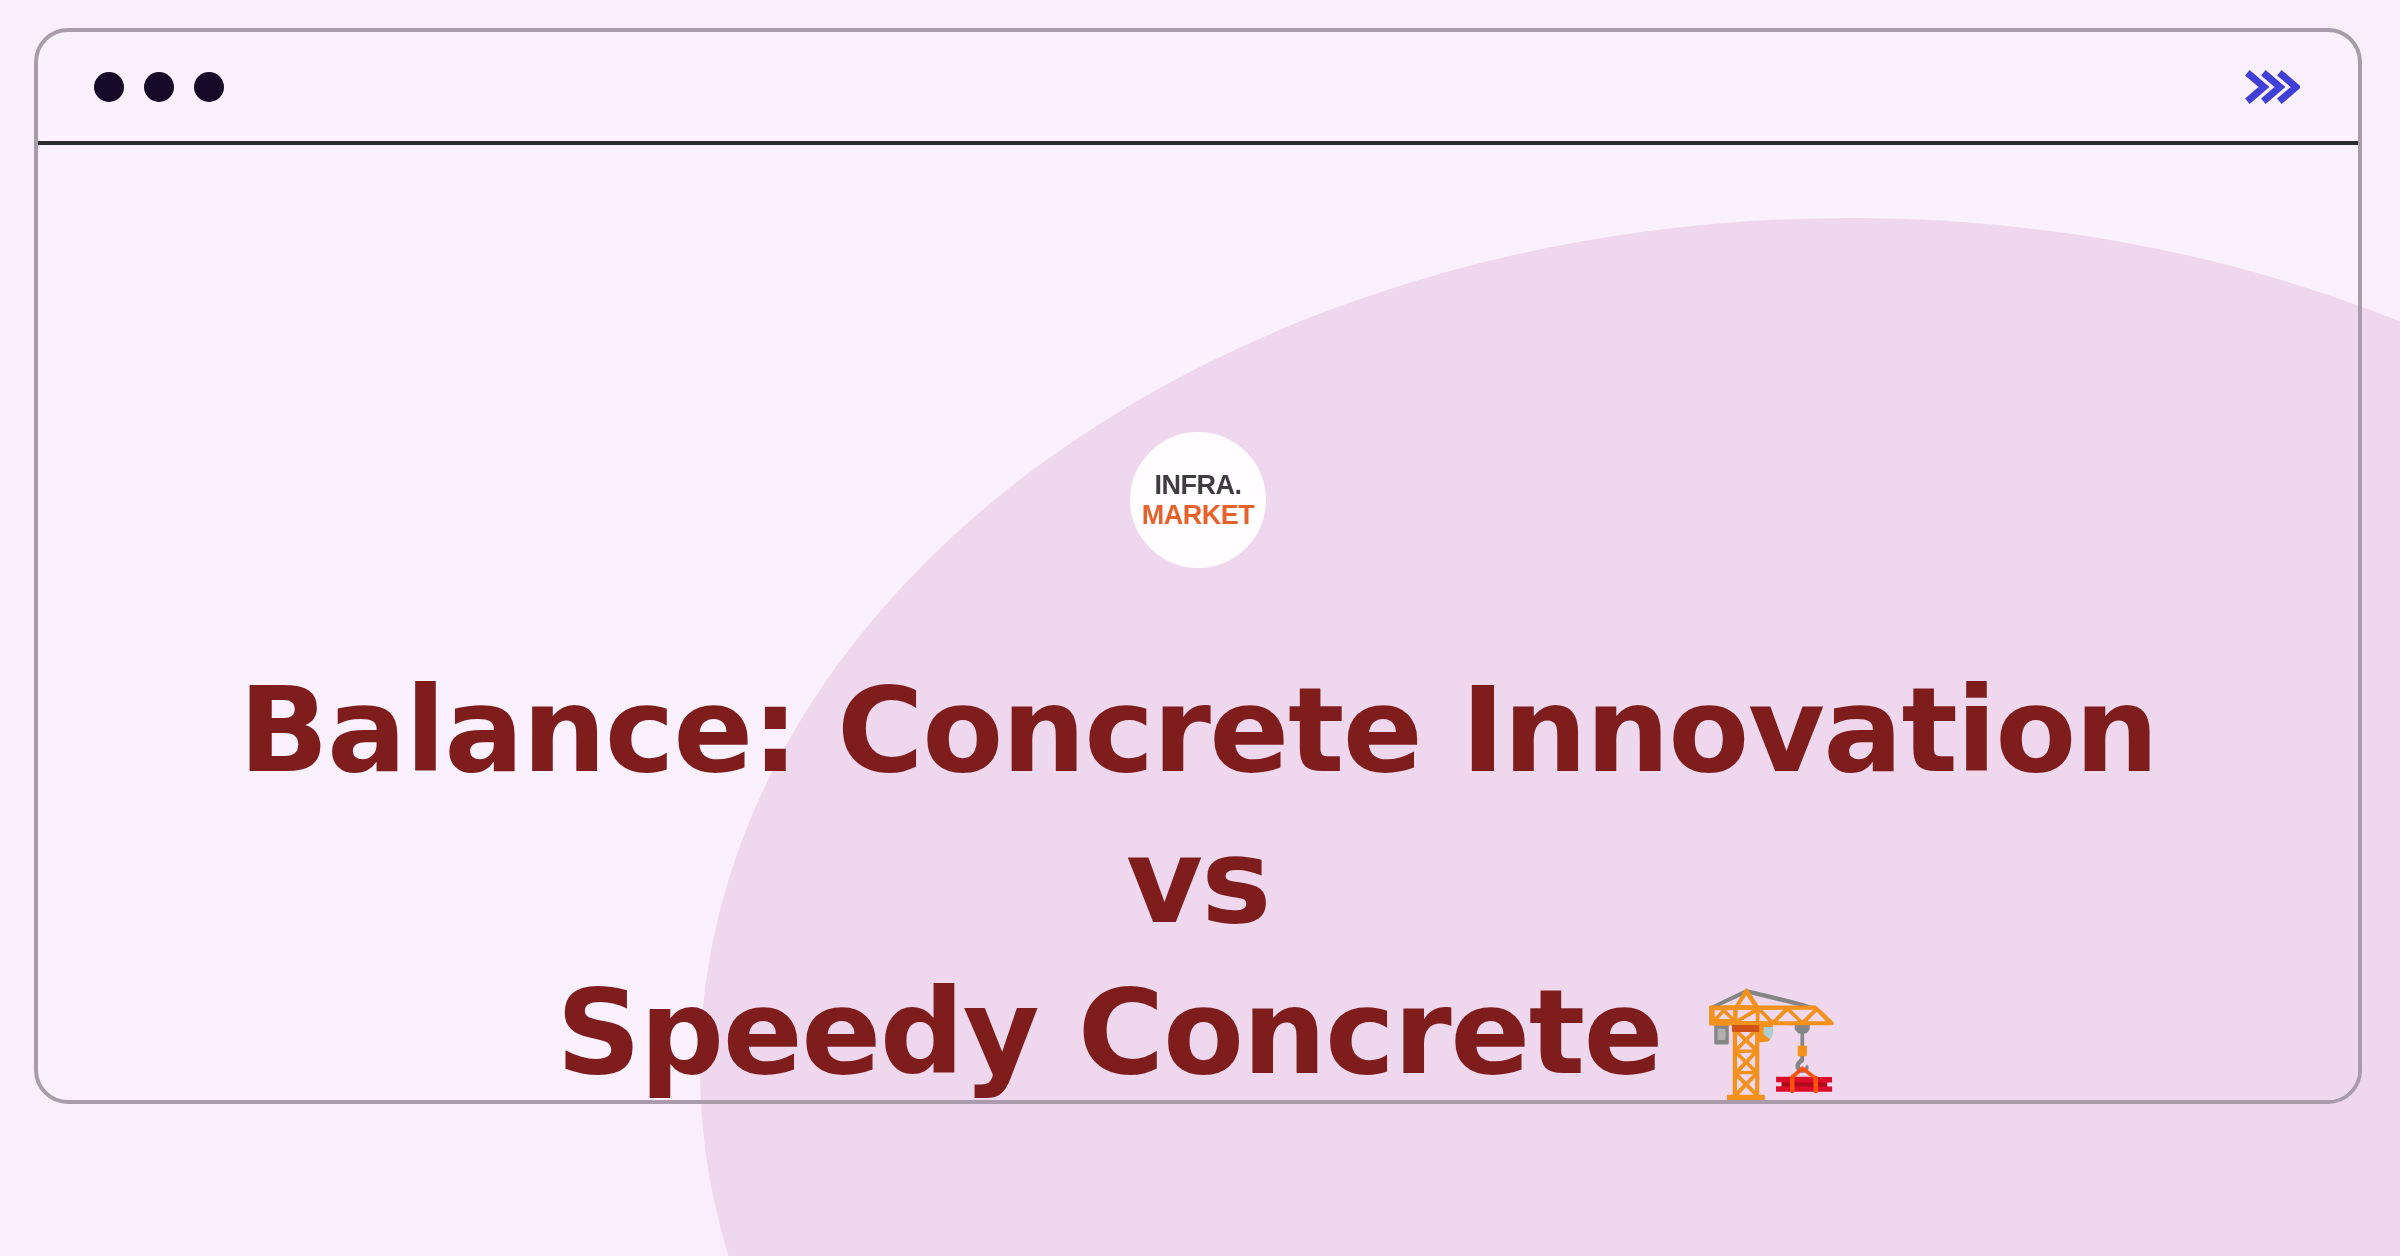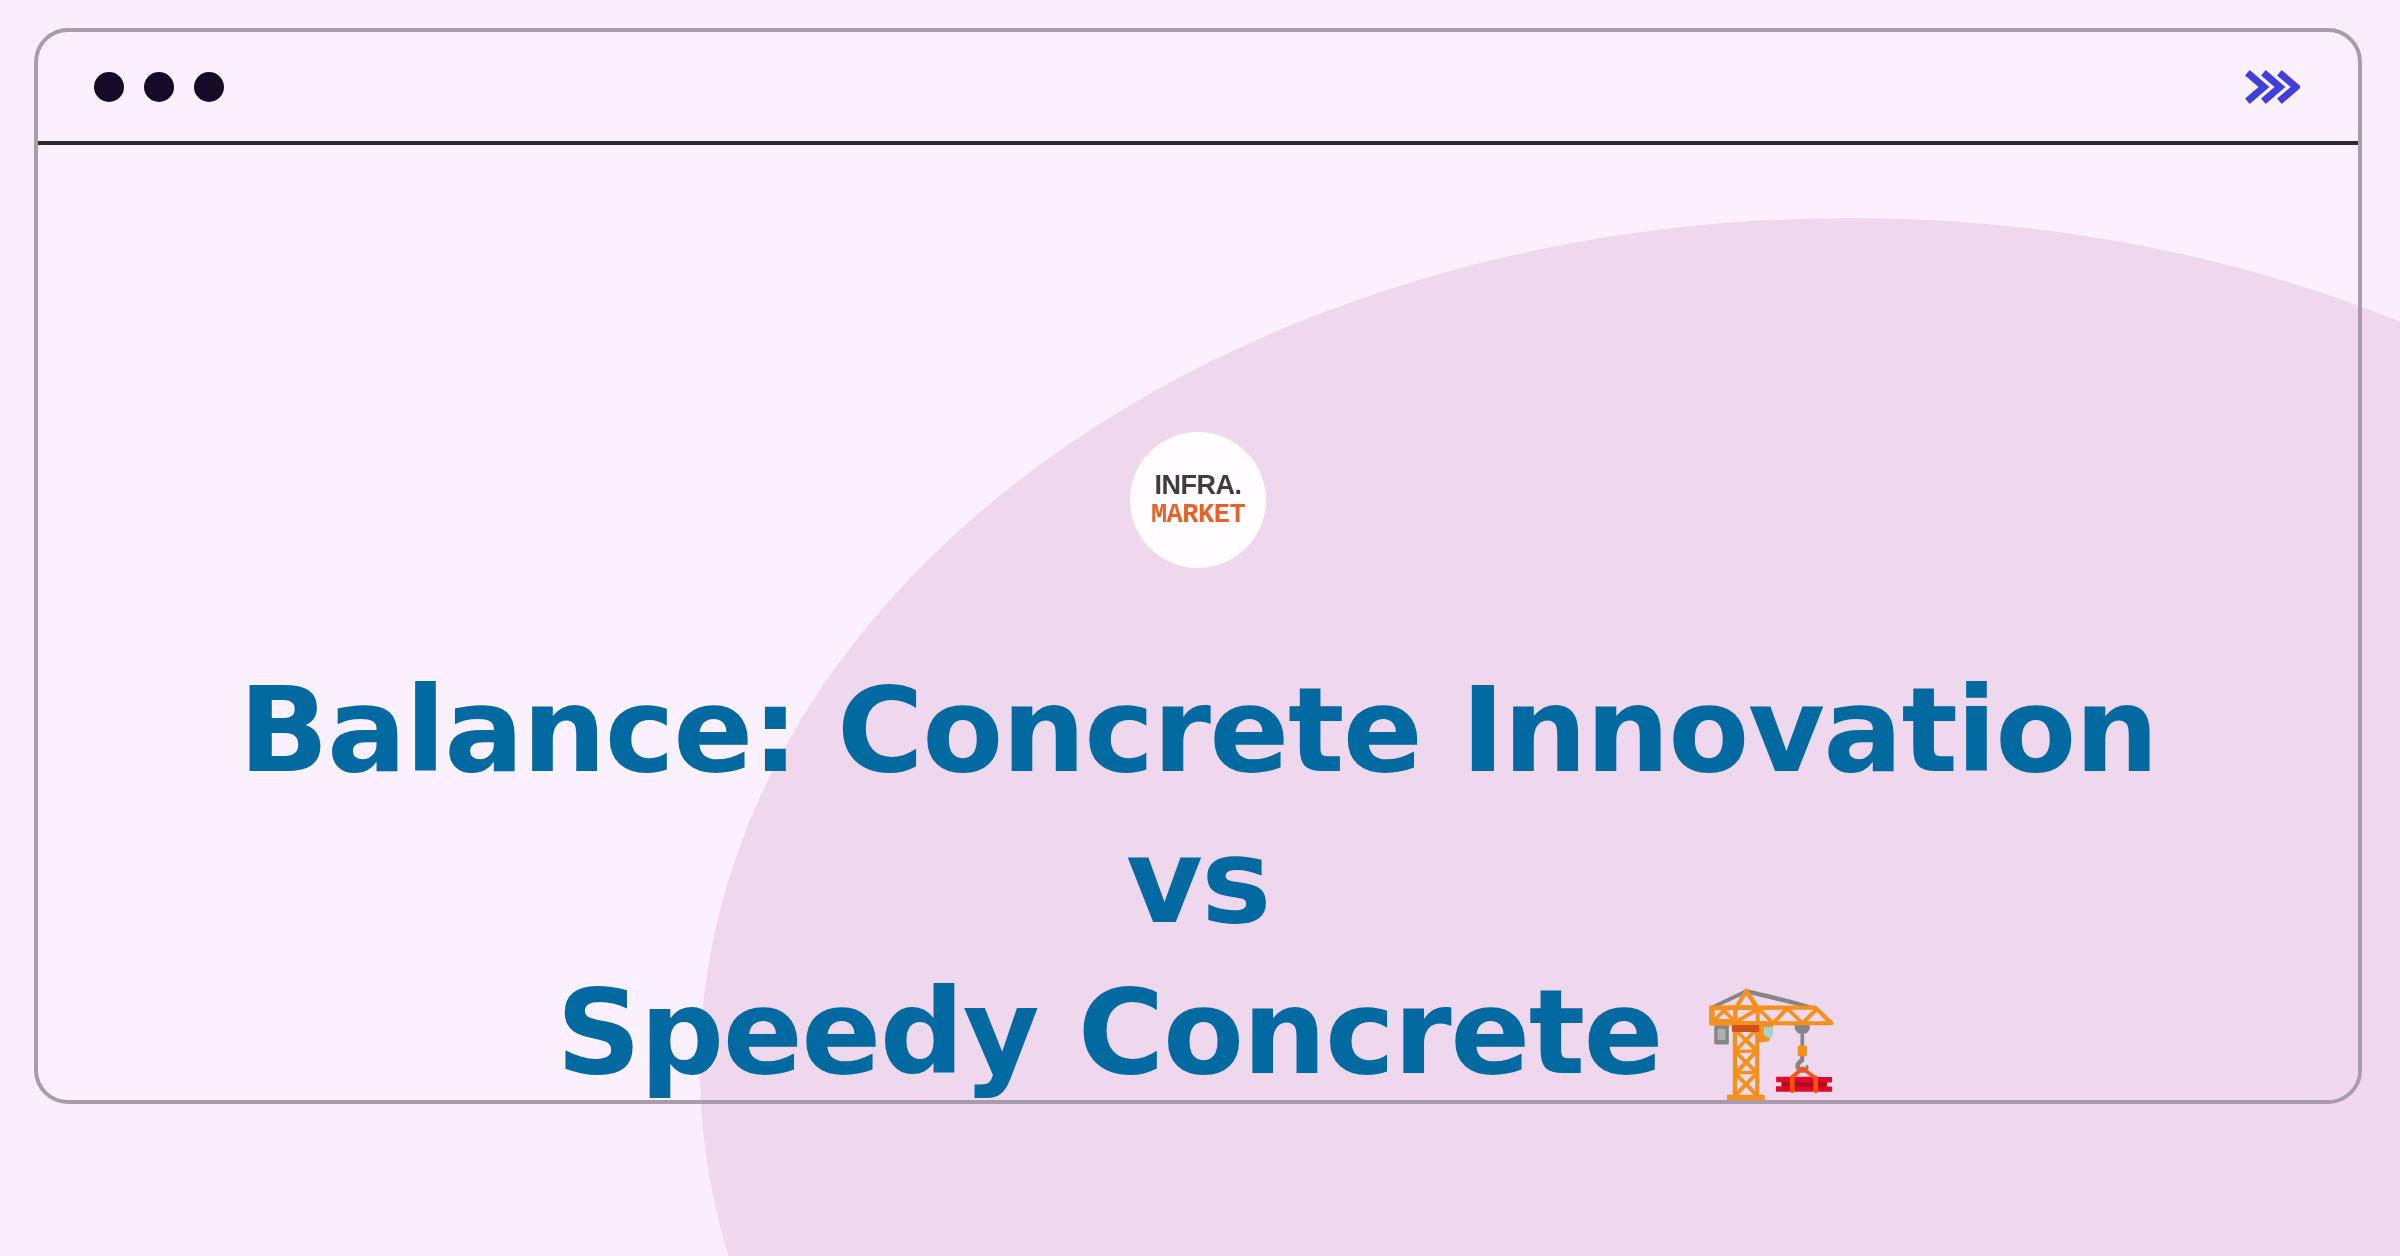--- a/index.html
+++ b/index.html
@@ -131,40 +131,40 @@
     line-height: 1.0;
   }
   .logo-line1 {
     font-family: "Liberation Sans", sans-serif;
     font-weight: bold;
     font-size: 27px;
     letter-spacing: -0.5px;
     color: #3f3d3e;
   }
   .logo-line2 {
-    font-family: Liberation Mono, monospace;
+    font-family: Liberation Sans, sans-serif;
     font-weight: bold;
     font-size: 27px;
     letter-spacing: -0.5px;
     color: #e7622b;
     margin-top: 3px;
   }
 
   .headline {
     position: absolute;
     left: 0;
     right: 0;
     top: 510px;
     text-align: center;
     font-family: "DejaVu Sans", sans-serif;
     font-weight: bold;
     font-size: 118px;
     line-height: 1.28;
     letter-spacing: -1.5px;
-    color: #0369a1;
+    color: #7f1d1d;
     padding: 0 113px;
     box-sizing: border-box;
   }
   .headline .emoji {
     font-family: "DejaVu Sans", sans-serif;
     font-size: 112px;
     vertical-align: -6px;
   }
 </style>
 </head>

